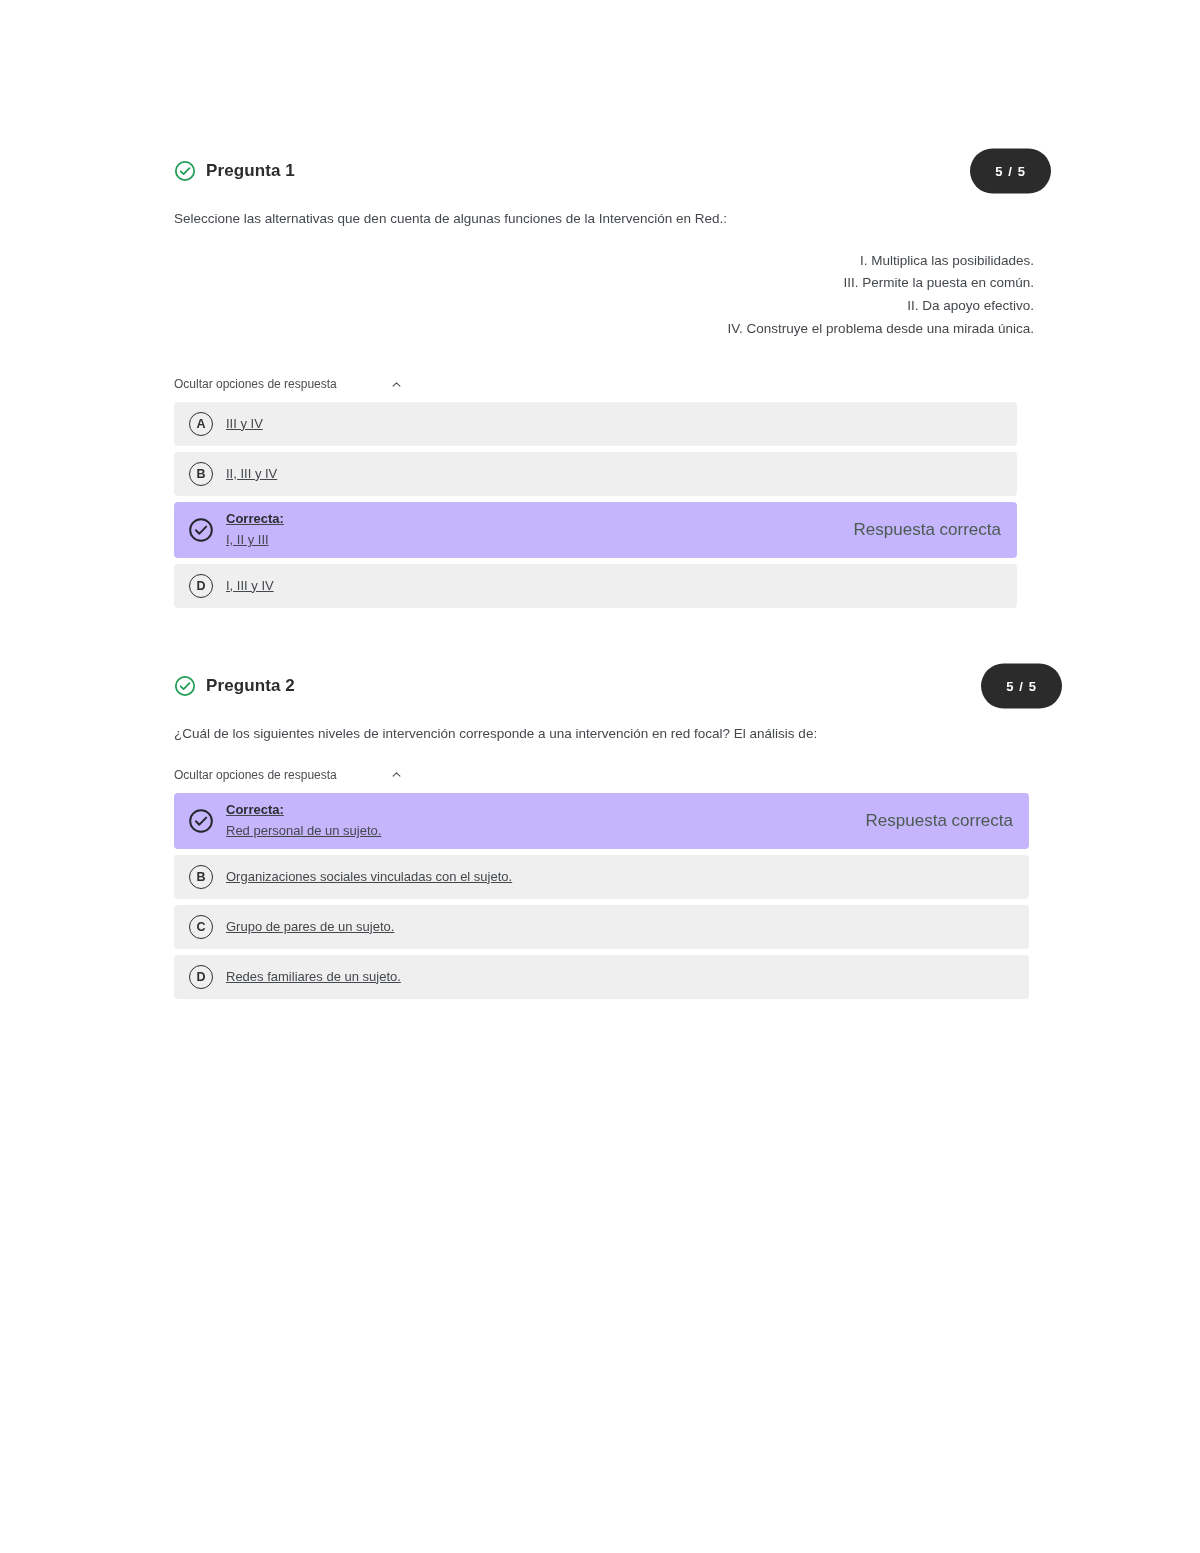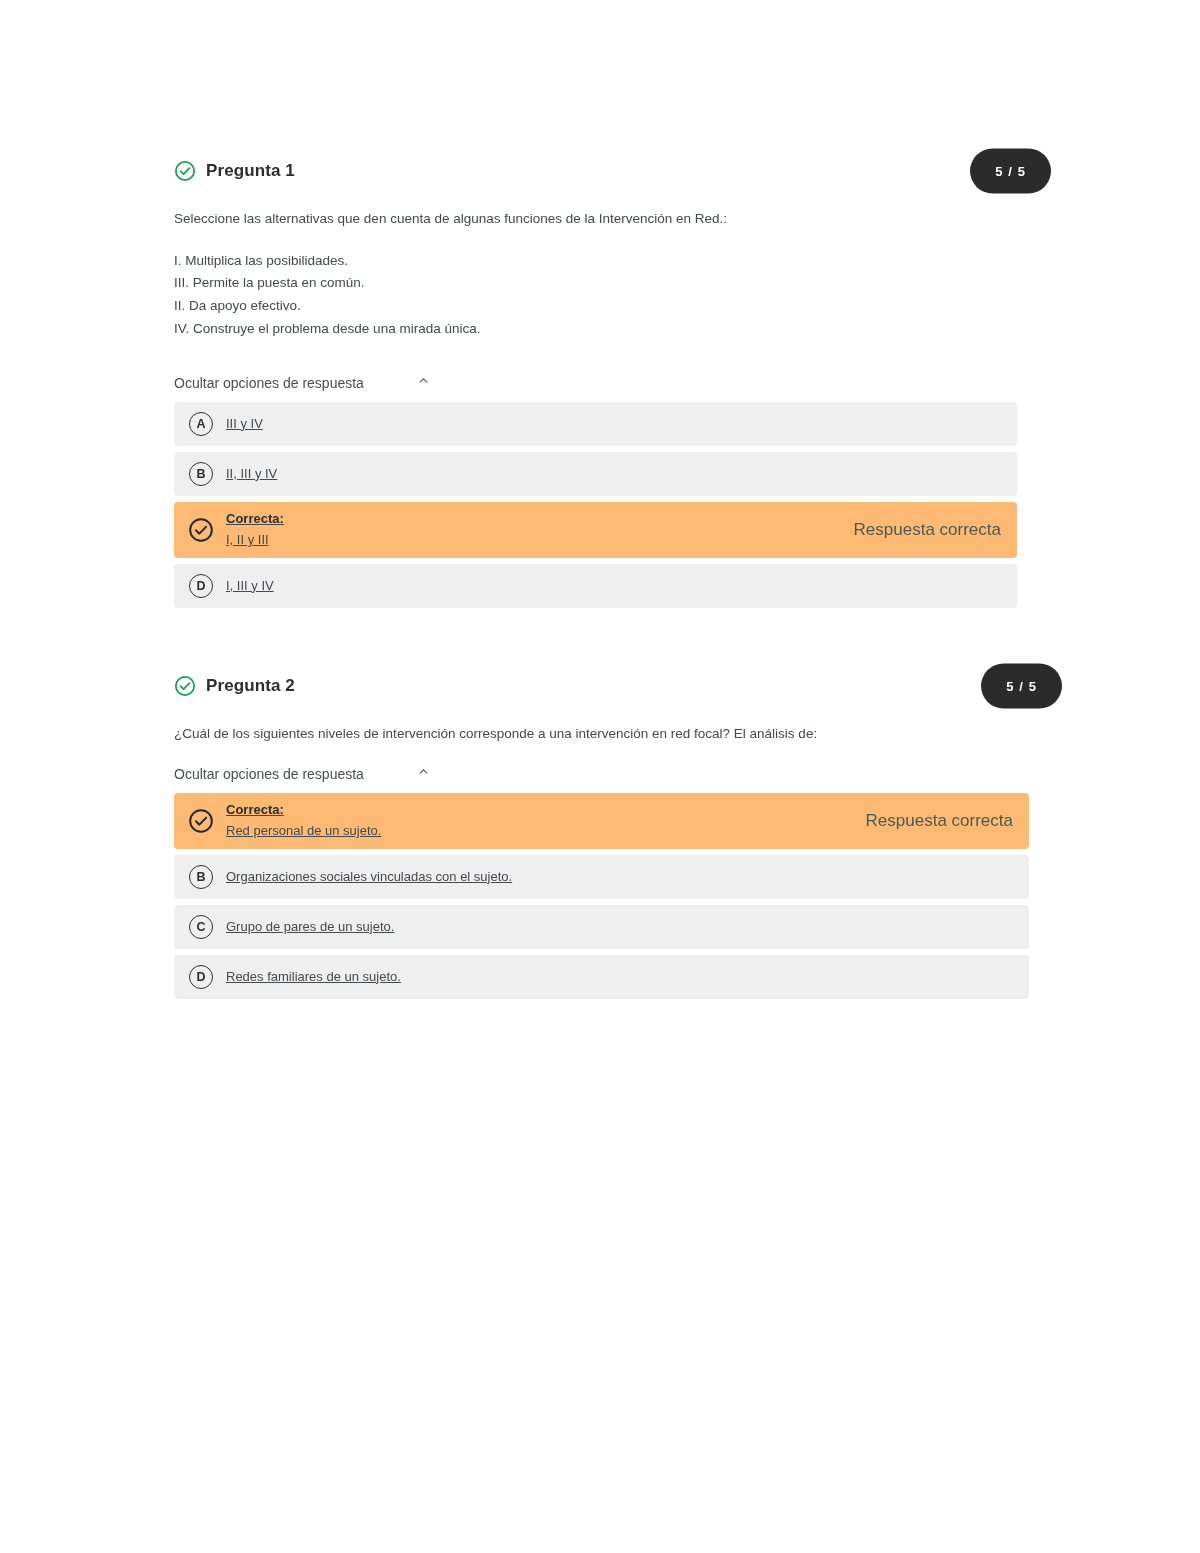--- a/index.html
+++ b/index.html
@@ -81,26 +81,26 @@
     color: #44484c;
     margin-bottom: 20px;
   }
 
   .q-list {
     font-size: 13.5px;
     line-height: 1.67;
     color: #44484c;
     margin: 0 0 34px 0;
   }
-  .q-list div { white-space: nowrap; }
+  .q-list div { white-space: nowrap; text-align: right; }
 
   .toggle-answers {
     display: inline-flex;
-    align-items: flex-start;
-    font-size: 14px;
+    align-items: center;
+    font-size: 12px;
     color: #4a4e52;
     margin-bottom: 11px;
     cursor: pointer;
     user-select: none;
     gap: 46px;
   }
   .chev {
     margin-left: 8px;
     width: 11px;
     height: 11px;
@@ -118,21 +118,21 @@
     border-radius: 4px;
     min-height: 44px;
     padding: 6px 16px 6px 14px;
     margin-bottom: 6px;
     box-sizing: border-box;
   }
   .q1 .option { width: 843px; }
   .q2 .option { width: 855px; }
 
   .option.correct {
-    background: #fdba74;
+    background: #c4b5fd;
     min-height: 56px;
   }
 
   .opt-marker {
     flex: 0 0 26px;
     width: 26px;
     height: 26px;
     margin-right: 12px;
     display: flex;
     align-items: center;

